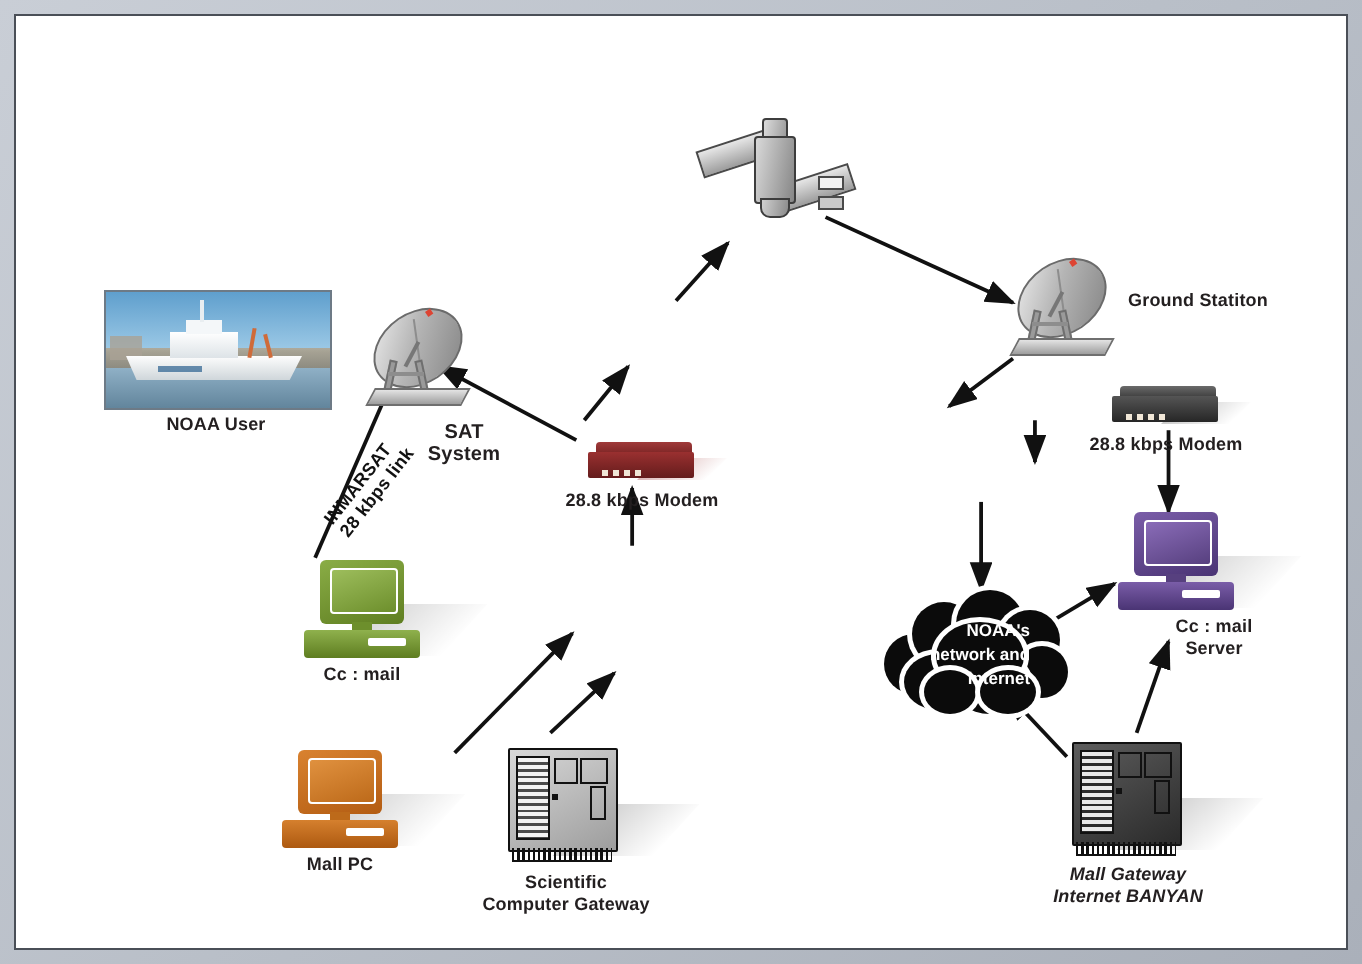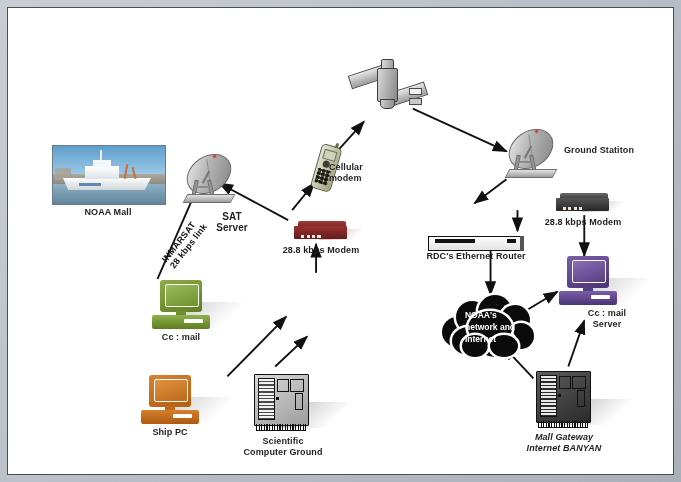--- a/index.html
+++ b/index.html
@@ -198,21 +198,21 @@
       repeating-linear-gradient(180deg,#3d3f30 0 2.4px,transparent 2.4px 4px);
     background-blend-mode:multiply;opacity:.95;
   }
 
   
   .cloud{position:relative;width:100px;height:72px;}
   .cloud i{position:absolute;background:#0b0b0b;border-radius:50%;box-shadow:0 0 0 2.5px #fff;}
   .cloud .cap{
     position:absolute;left:0;top:0;width:100px;height:72px;
     display:flex;align-items:center;justify-content:center;
-    color:#fff;font-size:8.5px;font-weight:700;text-align:left;line-height:12px;
+    color:#fff;font-size:8.5px;font-weight:700;text-align:right;line-height:12px;
     white-space:pre-line;z-index:5;
   }
 
   
   .ship{position:relative;width:112px;height:58px;border:1px solid #6d7a86;overflow:hidden;
         background:linear-gradient(180deg,#6ea9d4 0%,#97c5e3 48%,#8fb6cf 52%,#6f97b4 100%);}
   .ship .sky{position:absolute;left:0;top:0;width:100%;height:50%;
     background:linear-gradient(180deg,#5f9fcd,#9cc9e6);}
   .ship .sea{position:absolute;left:0;bottom:0;width:100%;height:34%;
     background:linear-gradient(180deg,#8fb0c6,#62859c);}
@@ -292,36 +292,36 @@
           <div class="sea"></div>
         <div class="bld"></div>
         <div class="hull"></div>
           <div class="sup"></div>
           <div class="sup2"></div>
         <div class="mast"></div>
           <div class="crane"></div>
           <div class="crane2"></div>
         <div class="stripe"></div>
       </div>
-      <div class="lbl" style="left:-2px;top:62px;width:116px;">NOAA Mall</div>
+      <div class="lbl" style="left:-2px;top:62px;width:116px;">NOAA User</div>
     </div>
 
     <div class="node" style="left:175px;top:148px;">
       <div class="dish">
         <div class="pan">
             <div class="redled"></div>
           </div>
         <div class="feed"></div>
           <div class="legL"></div>
           <div class="legR"></div>
         <div class="xb"></div>
           <div class="pad"></div>
       </div>
       <div class="lbl b" style="left:18px;top:55px;width:62px;">SAT
-Server</div>
+System</div>
     </div>
 
     <div class="rotlabel" style="left:152px;top:250px;">INMARSAT
 28 kbps link</div>
 
     <div class="node" style="left:142px;top:272px;">
       <div class="pc green">
         <div class="shadow"></div>
           <div class="mon">
             <div class="scr"></div>
@@ -338,61 +338,50 @@
       <div class="pc orange">
         <div class="shadow"></div>
           <div class="mon">
             <div class="scr"></div>
           </div>
         <div class="neck"></div>
           <div class="base">
             <div class="slot"></div>
           </div>
       </div>
-      <div class="lbl" style="left:-9px;top:52px;width:80px;">Ship PC</div>
+      <div class="lbl" style="left:-9px;top:52px;width:80px;">Mall PC</div>
     </div>
 
 
     <div class="node" style="left:246px;top:366px;">
       <div class="tower grey">
         <div class="shadow"></div>
         <div class="body"></div>
         <div class="strip"></div>
           <div class="bx1"></div>
           <div class="bx2"></div>
         <div class="bx3"></div>
           <div class="dot"></div>
           <div class="teeth"></div>
       </div>
       <div class="lbl" style="left:-24px;top:62px;width:106px;">Scientific
-Computer Ground</div>
+Computer Gateway</div>
     </div>
 
     <div class="node" style="left:286px;top:213px;">
       <div class="modem">
         <div class="shadow"></div>
           <div class="top"></div>
         <div class="body">
             <div class="leds"></div>
           </div>
       </div>
       <div class="lbl" style="left:-28px;top:24px;width:110px;">28.8 kbps Modem</div>
     </div>
 
-    <div class="node" style="left:304px;top:133px;">
-      <div class="cell">
-        <div class="ant"></div>
-          <div class="shell"></div>
-        <div class="scr"></div>
-          <div class="nav"></div>
-          <div class="keys"></div>
-      </div>
-      <div class="lbl" style="left:17px;top:21px;width:58px;text-align:left;">Cellular
-modem</div>
-    </div>
 
     <div class="node" style="left:341px;top:48px;">
       <div class="sat">
         <div class="wingA"></div>
           <div class="wingB"></div>
         <div class="capT"></div>
           <div class="body">
             <div class="sl1"></div>
             <div class="sl2"></div>
           </div>
@@ -408,30 +397,20 @@
         <div class="feed"></div>
           <div class="legL"></div>
           <div class="legR"></div>
         <div class="xb"></div>
           <div class="pad"></div>
       </div>
       <div class="lbl" style="left:41px;top:14px;width:88px;text-align:right;">Ground Statiton</div>
     </div>
 
 
-    <div class="node" style="left:420px;top:228px;">
-      <div class="router">
-        <div class="case">
-            <div class="bar"></div>
-            <div class="bar2"></div>
-          </div>
-        <div class="side"></div>
-      </div>
-      <div class="lbl" style="left:-10px;top:15px;width:116px;">RDC's Ethernet Router</div>
-    </div>
 
     <div class="node" style="left:548px;top:185px;">
       <div class="modem grey">
         <div class="shadow"></div>
           <div class="top"></div>
         <div class="body">
             <div class="leds"></div>
           </div>
       </div>
       <div class="lbl" style="left:-28px;top:24px;width:110px;">28.8 kbps Modem</div>

